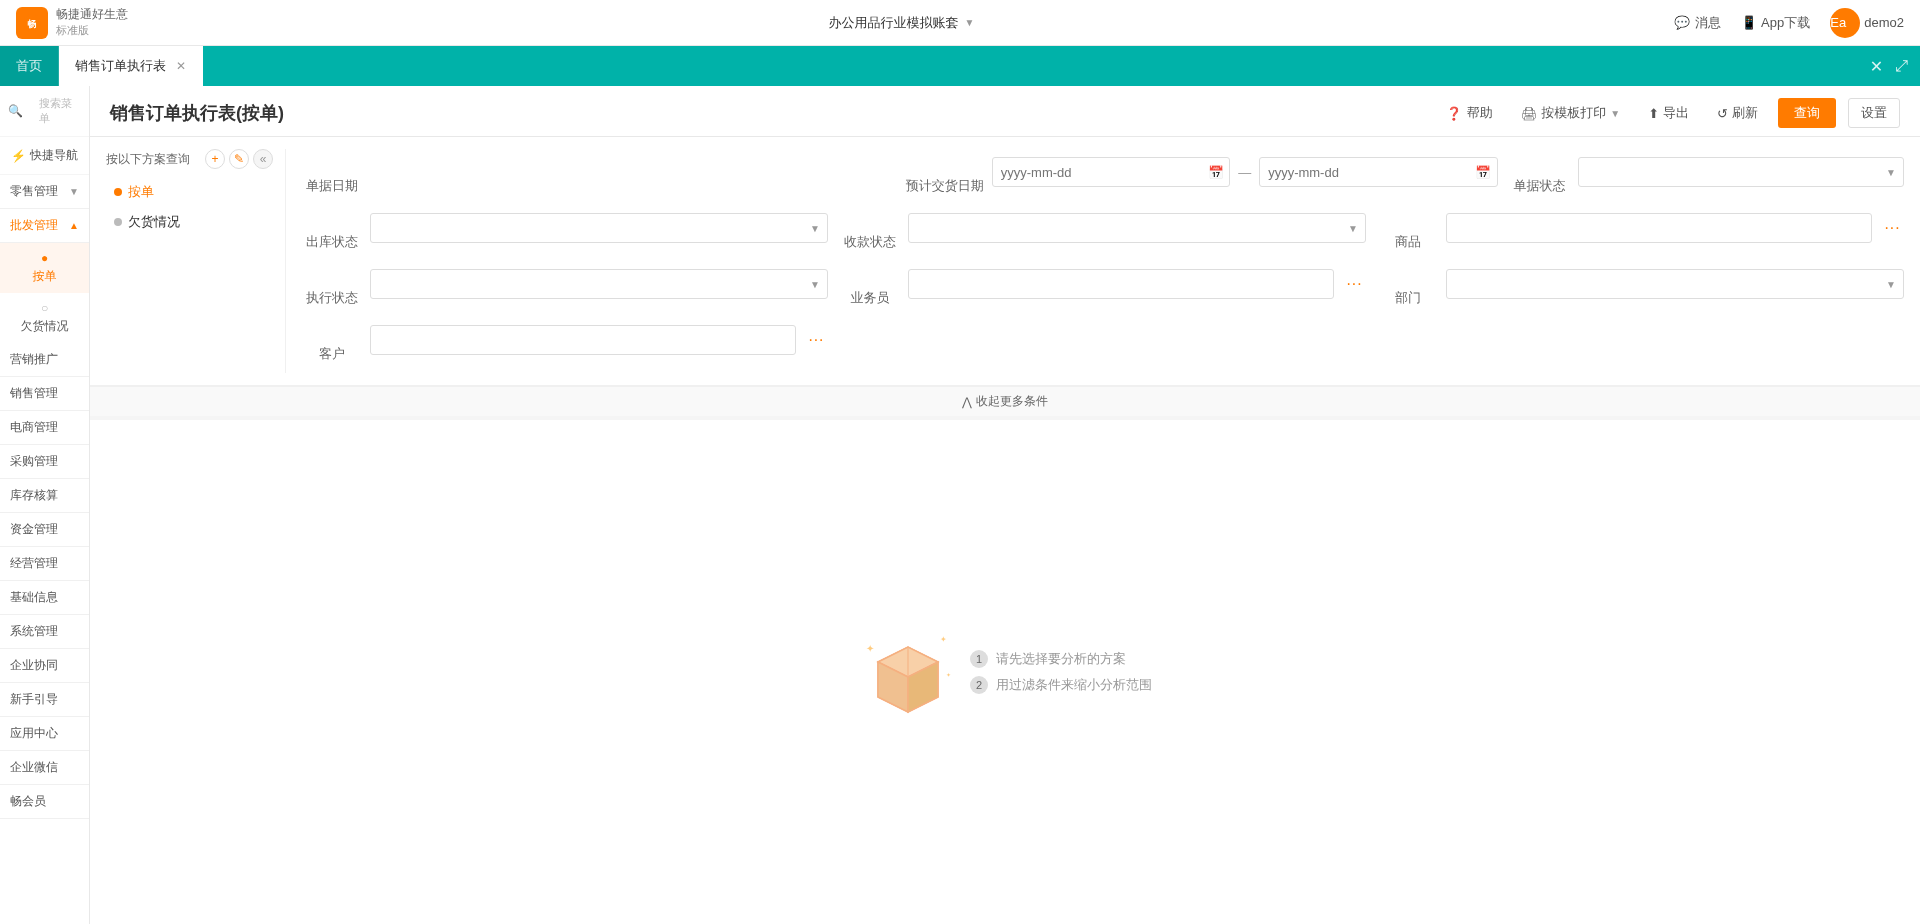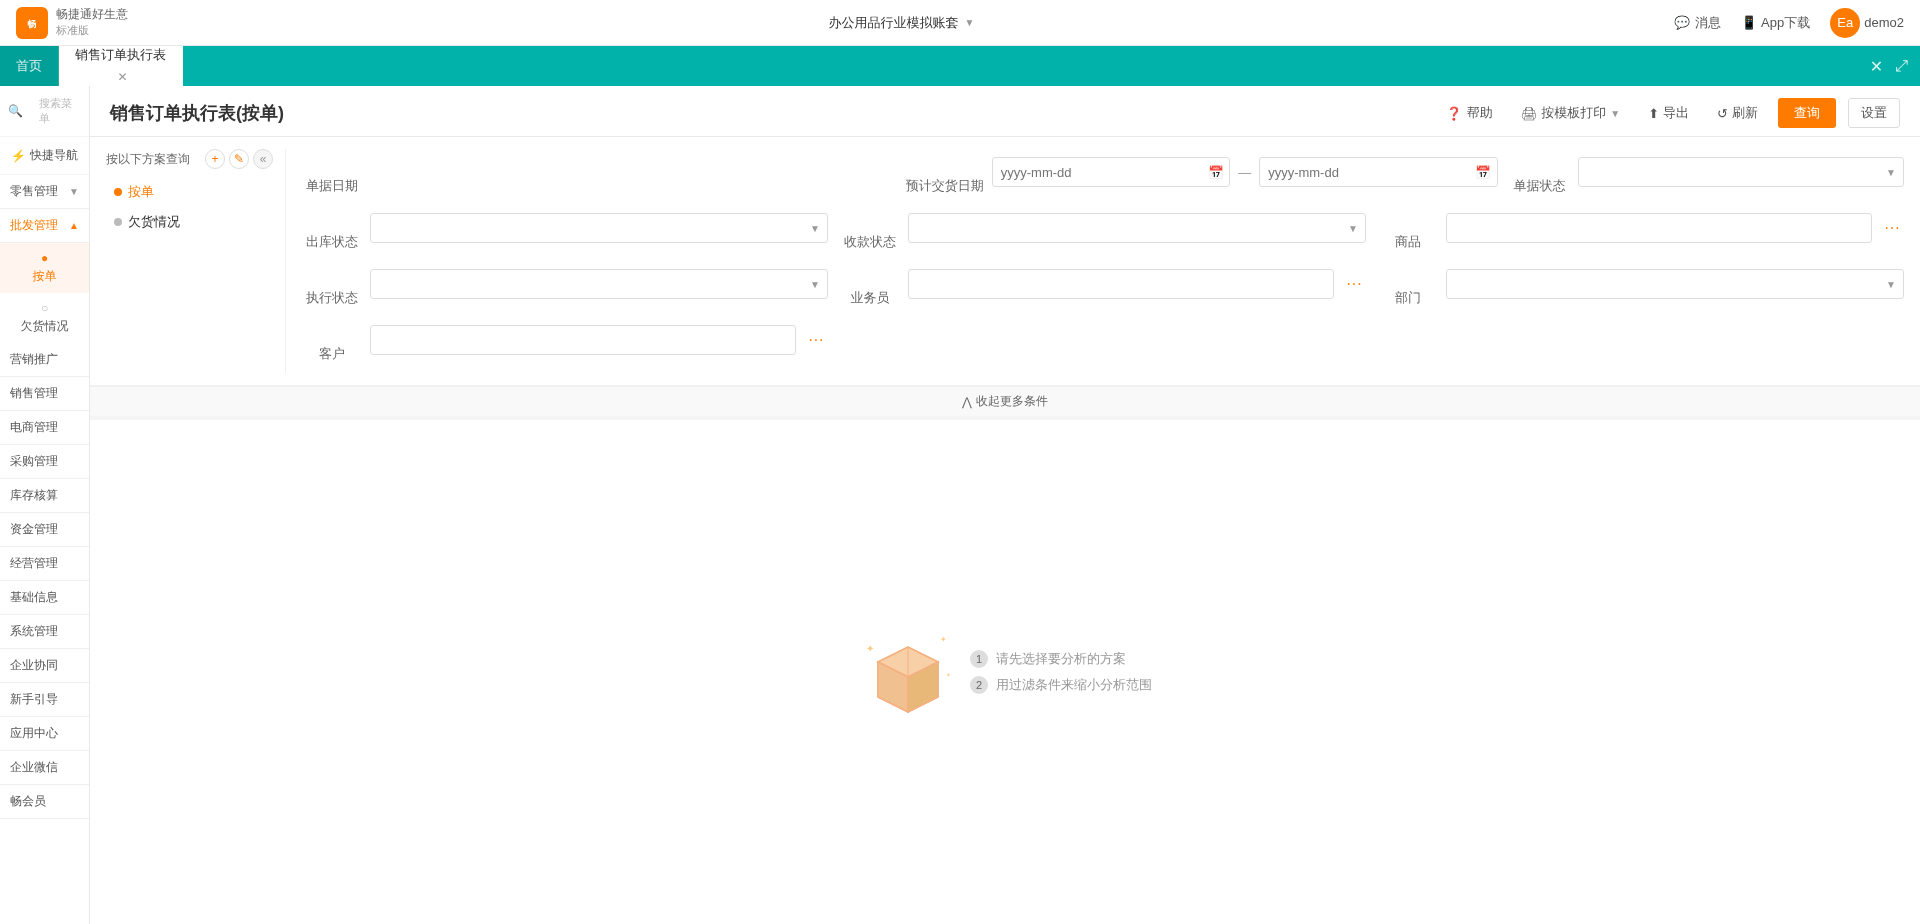--- a/index.html
+++ b/index.html
@@ -57,21 +57,20 @@
       cursor: pointer;
       font-size: 13px;
     }
     .avatar {
       width: 30px;
       height: 30px;
       border-radius: 50%;
       background: #ff7b00;
       display: flex;
       align-items: center;
-      justify-content: center;
       color: #fff;
       font-size: 12px;
       overflow: hidden;
     }
 
     
     .tab-bar {
       height: 40px;
       background: #00b2a9;
       display: flex;
@@ -86,21 +85,20 @@
       color: rgba(255,255,255,0.85);
       font-size: 13px;
       gap: 6px;
       border-right: 1px solid rgba(255,255,255,0.15);
     }
     .tab-item.home { background: rgba(0,0,0,0.1); }
     .tab-item.active {
       background: #fff;
       color: #333;
       font-weight: 500;
-      flex-direction: column;
     }
     .tab-close {
       font-size: 12px;
       color: #999;
       cursor: pointer;
       margin-left: 4px;
     }
     .tab-spacer { flex: 1; }
     .tab-actions {
       display: flex;

